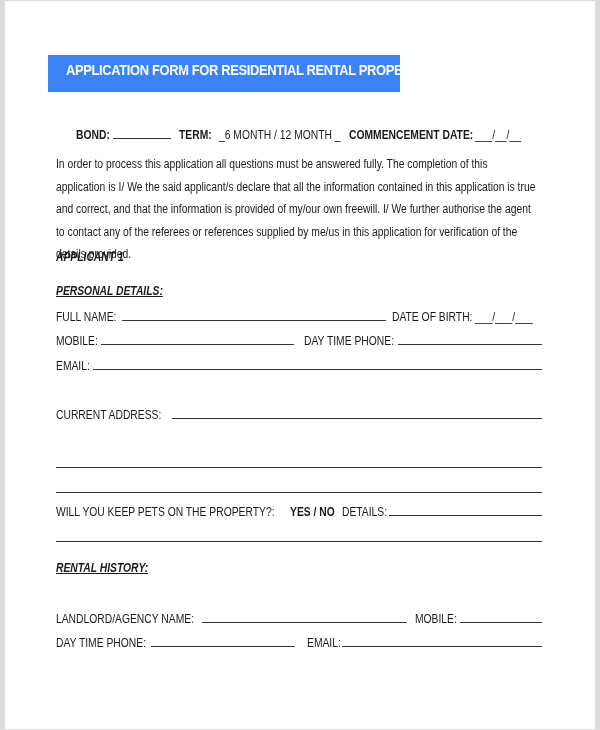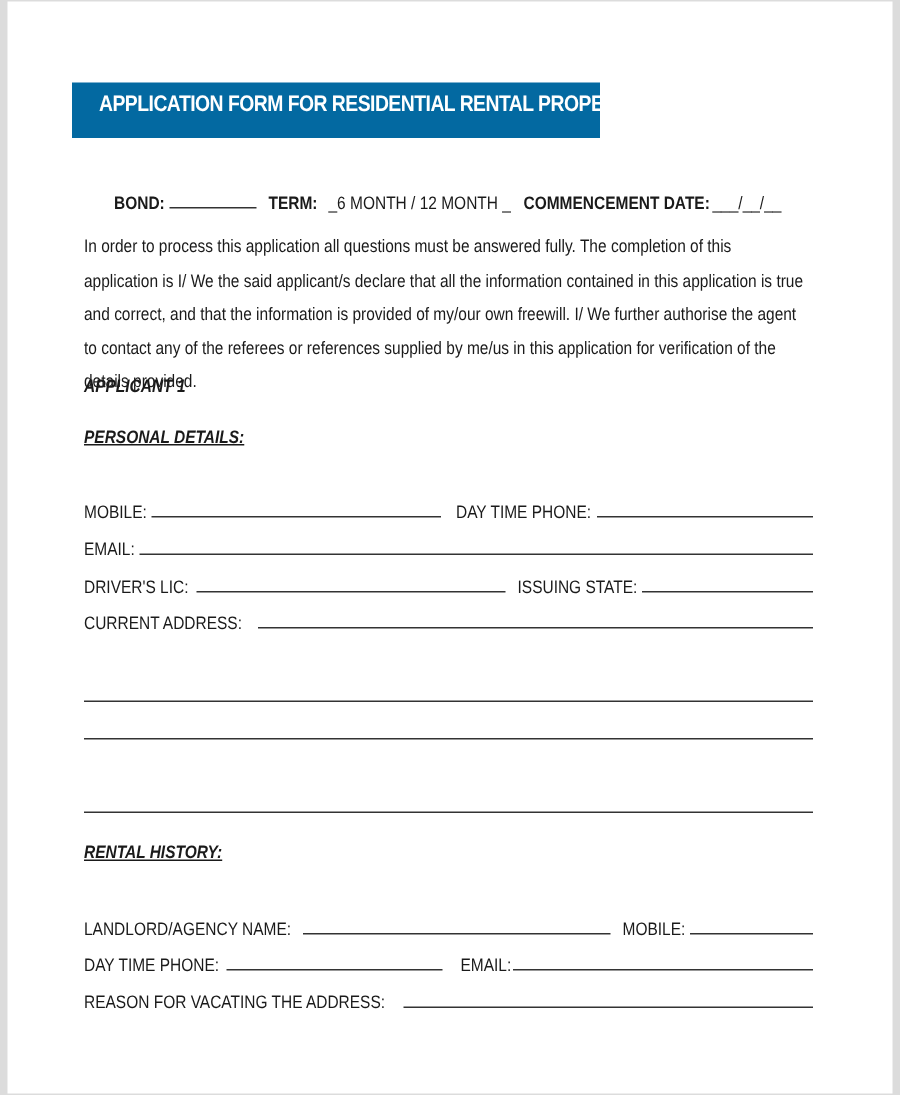--- a/index.html
+++ b/index.html
@@ -7,21 +7,21 @@
     width: 600px; height: 730px; background: #dcdcdc;
     font-family: "Liberation Sans", sans-serif; color: #1a1a1a;
     position: relative; overflow: hidden;
   }
   .page {
     position: absolute; left: 5px; top: 1px; width: 590px; height: 728px;
     background: #ffffff;
   }
   .banner {
     position: absolute; left: 43px; top: 54px; width: 352px; height: 37px;
-    background: #0369a1;
+    background: #3b82f6;
   }
   .banner-title {
     position: absolute; left: 18px; top: 6px; color: #ffffff;
     font-size: 15px; font-weight: bold; letter-spacing: -0.4px;
     transform: scaleX(0.86); transform-origin: left top; white-space: nowrap;
   }
   .row {
     position: absolute; left: 51px; width: 486px; height: 18px;
     font-size: 12px; white-space: nowrap; display: flex; align-items: flex-end;
   }
@@ -62,65 +62,67 @@
     <span class="t b" style="margin-left:-12px;">COMMENCEMENT DATE:</span>
     <span class="t" style="margin-left:-18px;">___/__/__</span>
   </div>
 
   <div class="para">In order to process this application all questions must be answered fully. The completion of this application is I/ We the said applicant/s declare that all the information contained in this application is true and correct, and that the information is provided of my/our own freewill. I/ We further authorise the agent to contact any of the referees or references supplied by me/us in this application for verification of the details provided.</div>
 
   <div class="heading" style="top:249px;">APPLICANT 1</div>
 
   <div class="heading u" style="top:283px;">PERSONAL DETAILS:</div>
 
+  <div class="row" style="top:305px;">
+    <span class="t">FULL NAME:</span>
+    <span class="line" style="width:290px;margin-left:-4px;"></span>
+    <span class="t" style="margin-left:6px;">DATE OF BIRTH:</span>
+    <span class="t" style="margin-left:-10px;">___/___/___</span>
+  </div>
 
   <div class="row" style="top:329px;">
     <span class="t">MOBILE:</span>
     <span class="line" style="width:193px;margin-left:-4px;"></span>
     <span class="t" style="margin-left:10px;">DAY TIME PHONE:</span>
     <span class="line fill" style="margin-left:-10px;"></span>
   </div>
 
   <div class="row" style="top:354px;">
     <span class="t">EMAIL:</span>
     <span class="line fill" style="margin-left:-2px;"></span>
   </div>
 
-  <div class="row" style="top:379px;">
-    <span class="t">DRIVER'S LIC:</span>
-    <span class="line" style="width:206px;margin-left:-6px;"></span>
-    <span class="t" style="margin-left:8px;">ISSUING STATE:</span>
-    <span class="line fill" style="margin-left:-10px;"></span>
-  </div>
 
   <div class="row" style="top:403px;align-items:flex-end;">
     <span class="t">CURRENT ADDRESS:</span>
     <span class="line fill" style="margin-left:-6px;"></span>
   </div>
 
   <div class="blank-line" style="top:466px;"></div>
   <div class="blank-line" style="top:491px;"></div>
 
+  <div class="row" style="top:500px;">
+    <span class="t">WILL YOU KEEP PETS ON THE PROPERTY?:</span>
+    <span class="t b" style="margin-left:-20px;">YES  /  NO</span>
+    <span class="t" style="margin-left:0px;">DETAILS:</span>
+    <span class="line fill" style="margin-left:-6px;"></span>
+  </div>
   <div class="blank-line" style="top:540px;"></div>
 
   <div class="heading u" style="top:560px;">RENTAL HISTORY:</div>
 
 
   <div class="row" style="top:607px;">
     <span class="t">LANDLORD/AGENCY NAME:</span>
     <span class="line" style="width:205px;margin-left:-14px;"></span>
     <span class="t" style="margin-left:8px;">MOBILE:</span>
     <span class="line fill" style="margin-left:-4px;"></span>
   </div>
 
   <div class="row" style="top:631px;">
     <span class="t">DAY TIME PHONE:</span>
     <span class="line" style="width:144px;margin-left:-10px;"></span>
     <span class="t" style="margin-left:12px;">EMAIL:</span>
     <span class="line fill" style="margin-left:-4px;"></span>
   </div>
 
-  <div class="row" style="top:656px;">
-    <span class="t">REASON FOR VACATING THE ADDRESS:</span>
-    <span class="line fill" style="margin-left:-20px;"></span>
-  </div>
 
 </div>
 
 </body></html>

